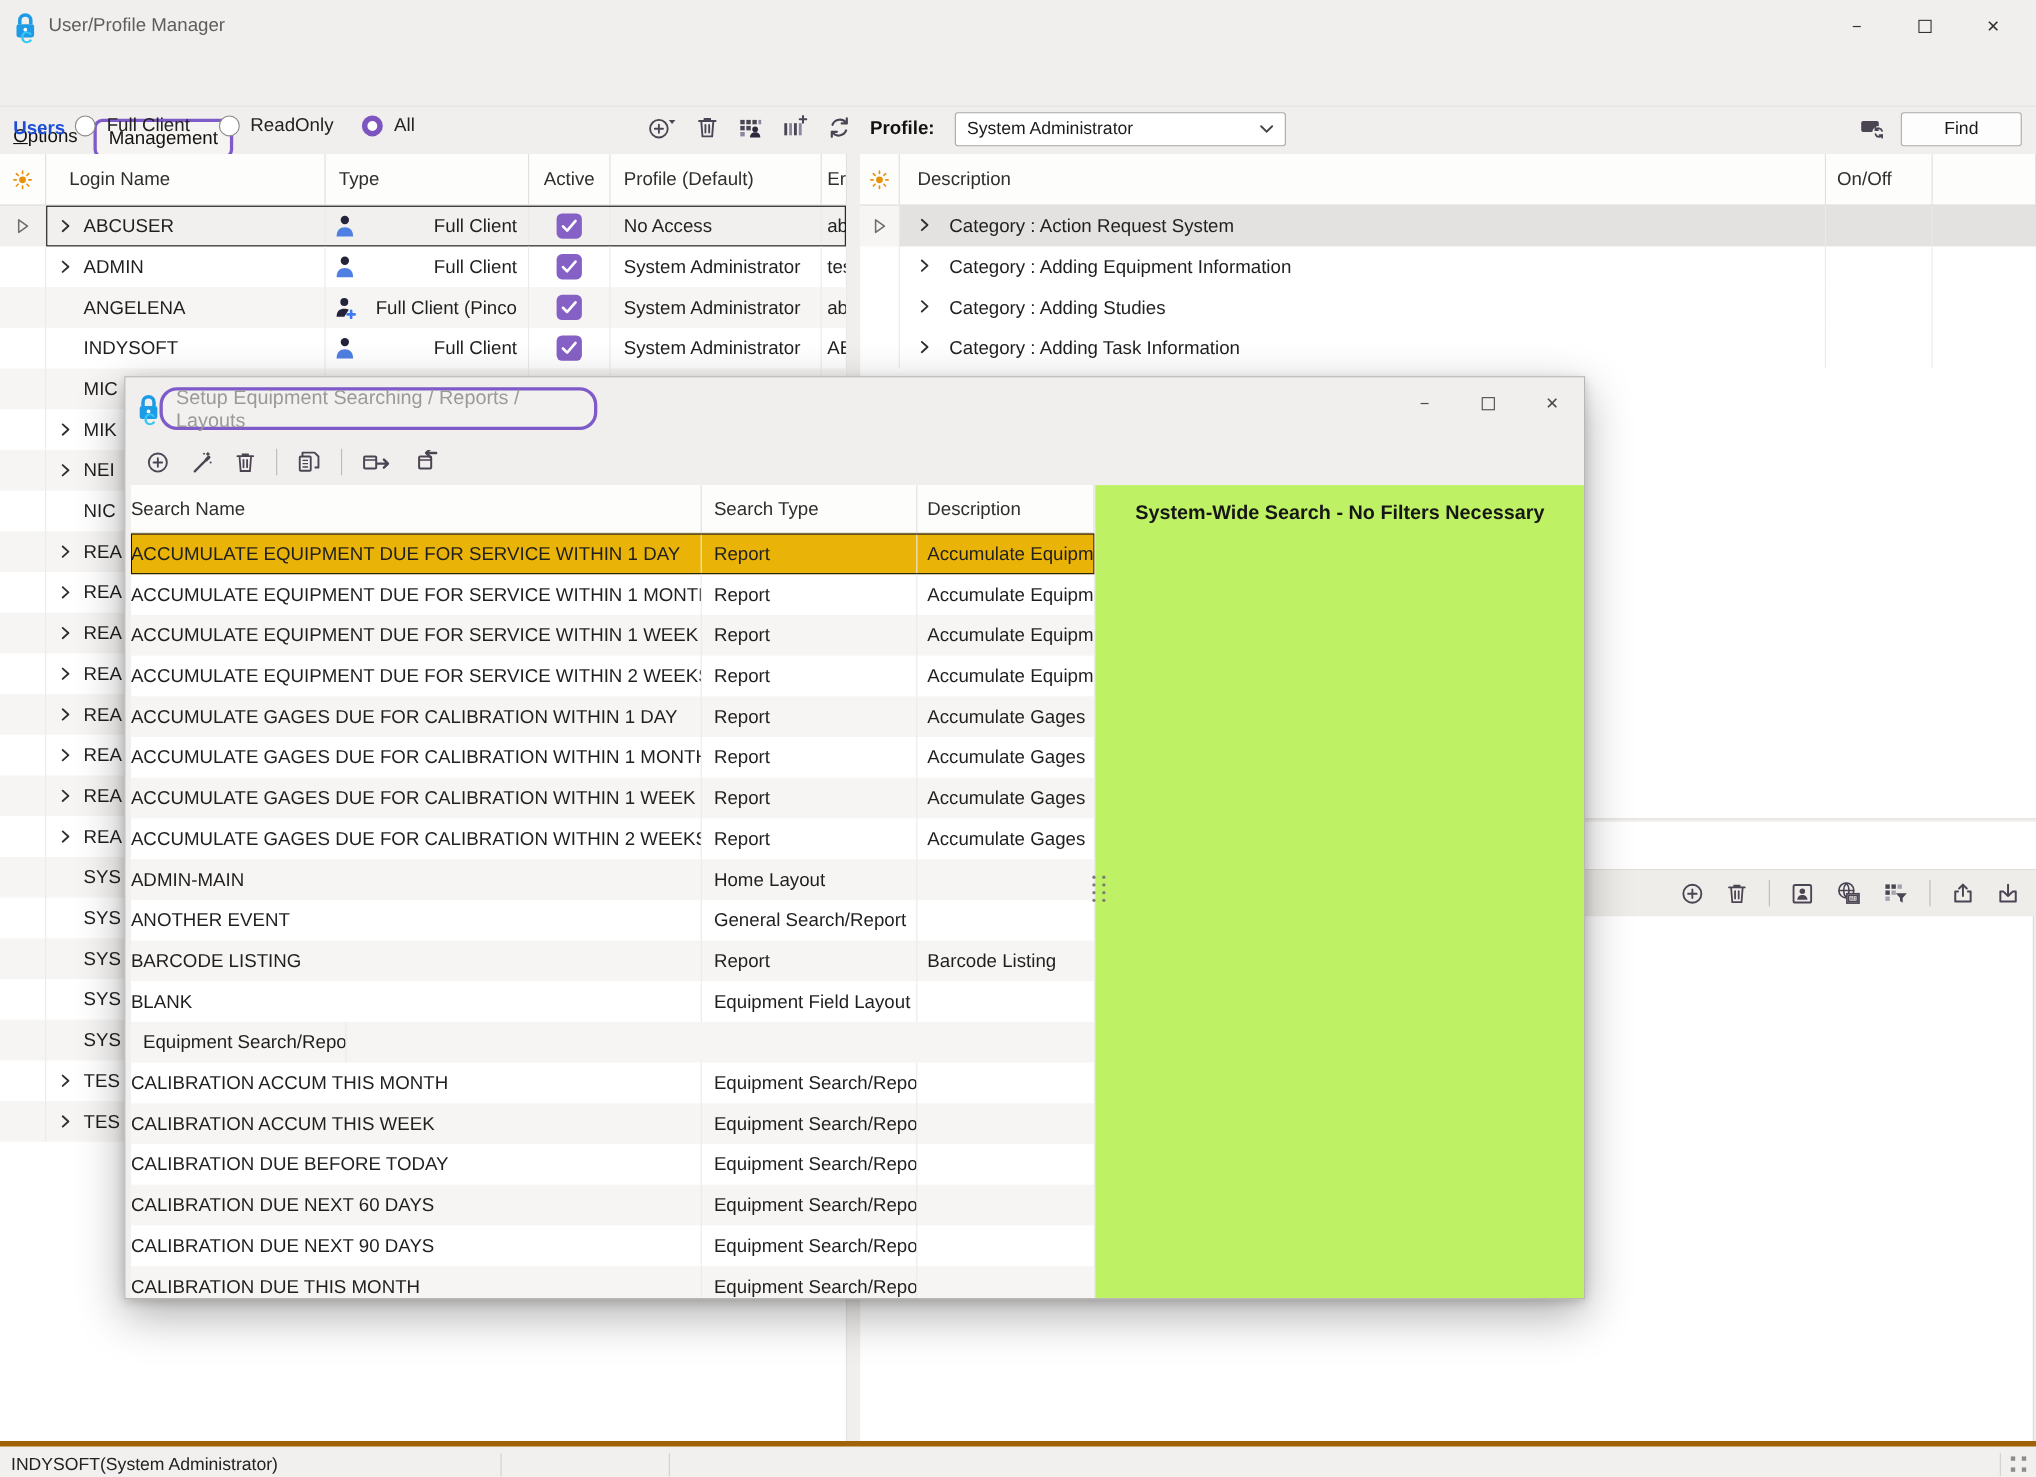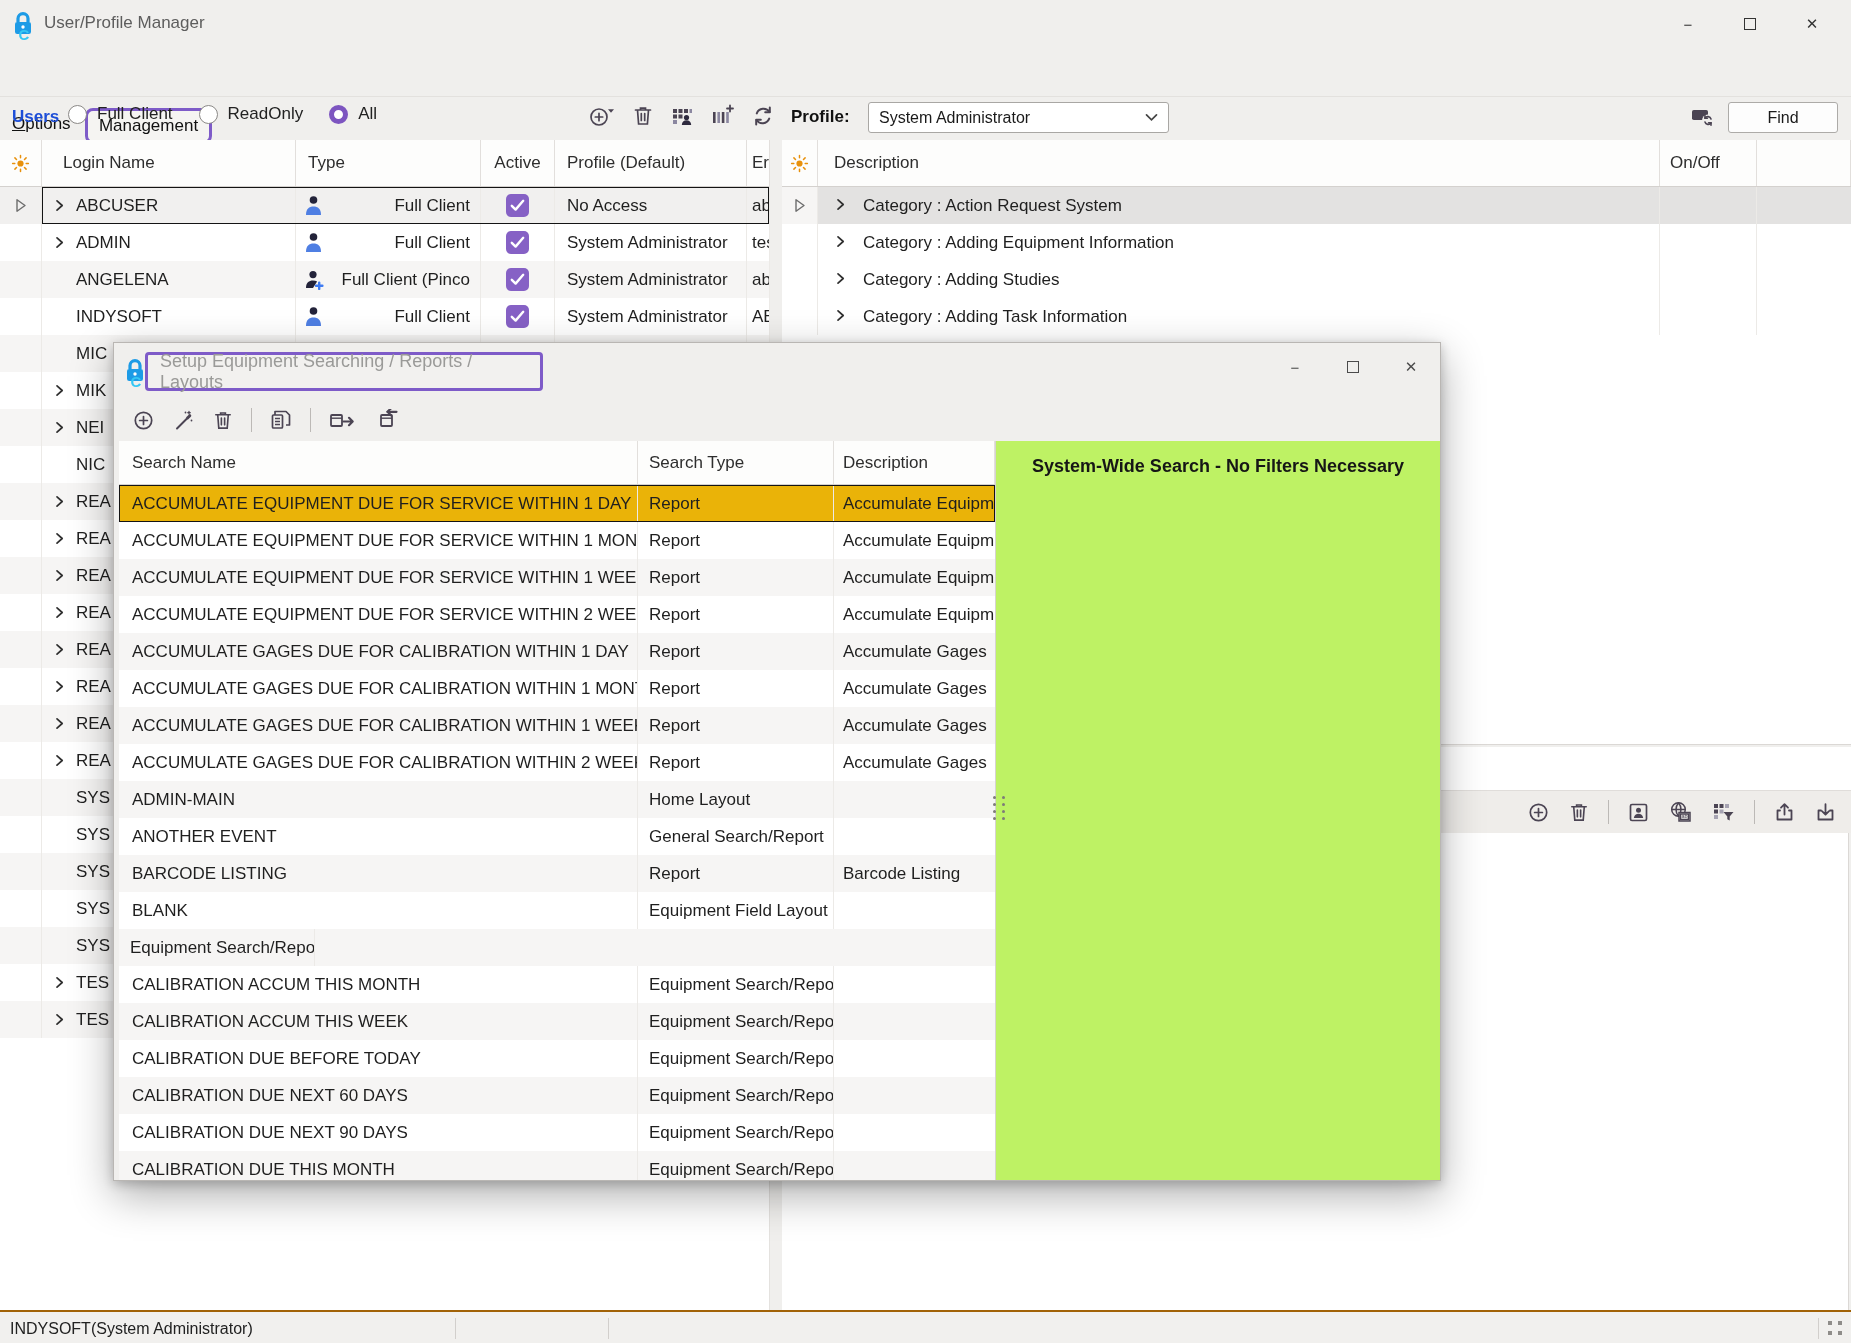--- a/index.html
+++ b/index.html
@@ -65,37 +65,37 @@
   .trow.selected .cell { background:#e3e2e1; }
   .trow.selected .tc0 { background:#f6f5f4; }
   .trow .tc1 { gap:16px; }
 
   .right-strip { position:absolute; left:782px; top:747px; right:0; height:43px; background:#fff; }
   .lower-toolbar { position:absolute; left:782px; top:790px; right:0; height:43px; background:#efedea; border-top:1px solid #e0ddda; display:flex; align-items:center; justify-content:flex-end; gap:18px; padding-right:14px; }
   .vsep { width:1px; height:24px; background:#bcb9b6; }
   .lower-grid { position:absolute; left:782px; top:833px; right:2px; height:477px; background:#fff; border-right:1px solid #dbd8d5; }
 
   
-  .statusbar { position:absolute; left:0; top:1310px; right:0; height:33px; background:#f1f0ee; border-top:2px solid #a16207; }
+  .statusbar { position:absolute; left:0; top:1310px; right:0; height:33px; background:#f1f0ee; border-top:5px solid #a16207; }
   .status-text { position:absolute; left:10px; top:0; height:33px; display:flex; align-items:center; font-size:16px; color:#222; }
   .sdiv { position:absolute; top:6px; width:1px; height:21px; background:#d2cfcc; }
   .grip { position:absolute; right:7px; top:9px; width:16px; height:16px; display:grid; grid-template-columns:1fr 1fr; gap:4px; }
   .grip i { width:4px; height:4px; background:#8f8d8a; }
 
   
   #dialog { position:absolute; left:113px; top:342px; width:1328px; height:839px; background:#f0efed; border:1px solid #b9b6b3; box-shadow:0 14px 40px rgba(0,0,0,.32), 0 3px 10px rgba(0,0,0,.2); z-index:40; }
   .dlg-titlebar { position:absolute; top:0; left:0; right:0; height:56px; }
   .dlg-lock { position:absolute; left:8px; top:14px; width:26px; height:30px; }
-  .dlg-titlebox { position:absolute; left:31px; top:9px; width:398px; height:39px; border:3px solid #7e5bc8; border-radius:4px; background:#f2f1ef; display:flex; align-items:center; padding-left:12px; font-size:18px; color:#9a9a98; }
+  .dlg-titlebox { position:absolute; left:31px; top:9px; width:398px; height:39px; border:3px solid #7e5bc8; border-radius:16px; background:#f2f1ef; display:flex; align-items:center; padding-left:12px; font-size:18px; color:#9a9a98; }
   .dlg-btns { position:absolute; right:0; top:4px; display:flex; }
   .dlg-btn { width:58px; height:40px; display:flex; align-items:center; justify-content:center; color:#4b4b4b; font-size:15px; }
   .dlg-btn .sq { width:12px; height:12px; border:1.4px solid #4b4b4b; }
   .dlg-toolbar { position:absolute; top:56px; left:0; right:0; height:42px; display:flex; align-items:center; gap:17px; padding-left:18px; }
   .dlg-table { position:absolute; left:5px; top:98px; width:877px; bottom:0; background:#fff; overflow:hidden; border-right:1px solid #d6d3d0; }
-  .dc0{width:519px;flex:none;padding-left:13px;} .dc1{width:196px;flex:none;padding-left:11px;} .dc2{flex:1;padding-left:9px;}
+  .dc0{width:519px;flex:none;} .dc1{width:196px;flex:none;padding-left:11px;} .dc2{flex:1;padding-left:9px;}
   .drow.selected { background:#eab308; }
   .drow.selected::before { content:""; position:absolute; inset:0; border:1.6px solid #141414; pointer-events:none; }
   .dlg-side { position:absolute; left:882px; top:98px; right:0; bottom:0; background:#bef264; }
   .dlg-note { margin-top:15px; text-align:center; font-size:18px; font-weight:bold; color:#161616; }
   .split-dots { position:absolute; left:879px; top:453px; width:13px; display:grid; grid-template-columns:1fr 1fr; gap:4px; z-index:5; }
   .split-dots i { width:3px; height:3px; background:#7e7c79; border-radius:50%; }
 
   .suncell { width:100%; display:flex; justify-content:center; }
 </style>
 </head>

